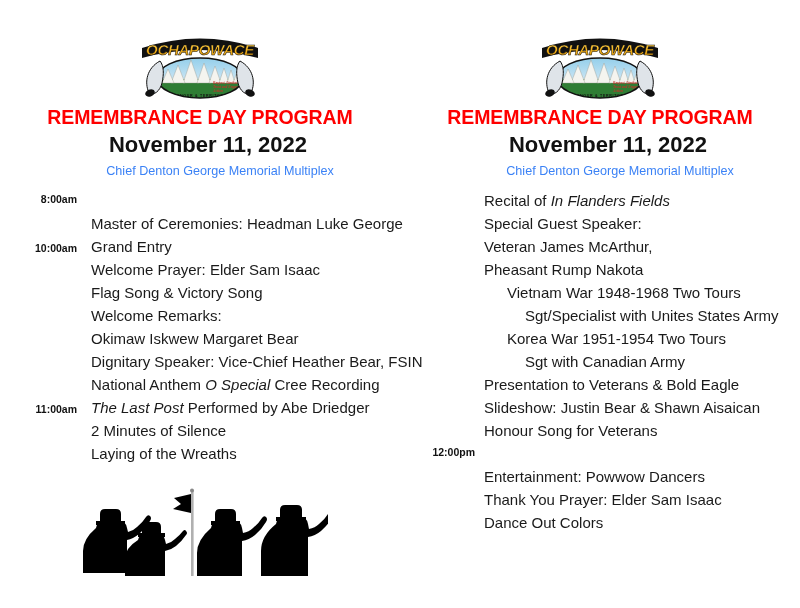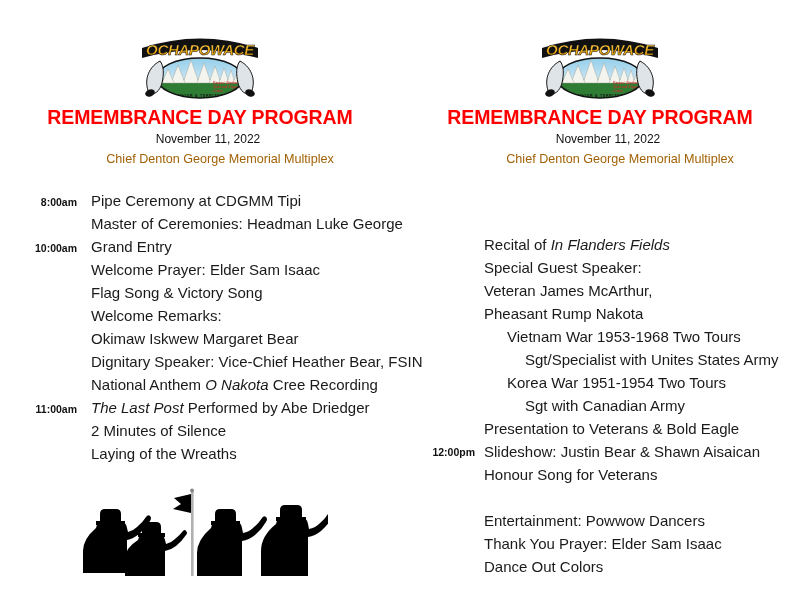--- a/index.html
+++ b/index.html
@@ -54,32 +54,32 @@
     text-align: center;
   }
   .title {
     font-size: 19.5px;
     font-weight: 700;
     letter-spacing: -0.1px;
     line-height: 1.15;
     margin: 0;
   }
   .subtitle {
-    font-size: 12px;
-    font-weight: 400;
+    font-size: 22px;
+    font-weight: 700;
     line-height: 1.2;
     margin: 4px 0 0 16px;
     color: #111;
   }
   .venue {
     font-size: 12.6px;
     font-weight: 400;
     line-height: 1.2;
     margin: 5px 0 0 0;
-    color: #a16207;
+    color: #3b82f6;
     padding-left: 40px;
   }
 
   
   .schedule {
     position: absolute;
     top: 193px;
     left: 0;
     right: 0;
   }
@@ -100,21 +100,21 @@
   .col-right .time { width: 75px; }
   .entry {
     flex: 1 1 auto;
     font-size: 15px;
     font-weight: 400;
     color: #1a1a1a;
     white-space: nowrap;
     line-height: 1;
   }
   .col-left .entry  { padding-left: 14px; }
-  .col-right .entry { padding-left: 9px; margin-top: 44px; }
+  .col-right .entry { padding-left: 9px; }
   .entry.ind1 { padding-left: 32px; }
   .entry.ind2 { padding-left: 50px; }
   .entry i { font-style: italic; }
 
   
   .soldiers {
     position: absolute;
     left: 78px;
     top: 488px;
     width: 250px;
@@ -188,21 +188,20 @@
 
     <div class="heading-block">
       <div class="title" style="color: rgb(255, 0, 0);">REMEMBRANCE DAY PROGRAM</div>
       <div class="subtitle">November 11, 2022</div>
       <div class="venue">Chief Denton George Memorial Multiplex</div>
     </div>
 
     <div class="schedule">
         <div class="row">
           <div class="time">8:00am</div>
-          <div class="entry">Pipe Ceremony at CDGMM Tipi</div>
         </div>
         <div class="row">
           <div class="time"></div>
           <div class="entry">Master of Ceremonies: Headman Luke George</div>
         </div>
         <div class="row">
           <div class="time">10:00am</div>
           <div class="entry">Grand Entry</div>
         </div>
         <div class="row">
@@ -220,21 +219,21 @@
         <div class="row">
           <div class="time"></div>
           <div class="entry">Okimaw Iskwew Margaret Bear</div>
         </div>
         <div class="row">
           <div class="time"></div>
           <div class="entry">Dignitary Speaker: Vice-Chief Heather Bear, FSIN</div>
         </div>
         <div class="row">
           <div class="time"></div>
-          <div class="entry">National Anthem <i>O Nakota</i> Cree Recording</div>
+          <div class="entry">National Anthem <i>O Special</i> Cree Recording</div>
         </div>
         <div class="row">
           <div class="time">11:00am</div>
           <div class="entry"><i>The Last Post</i> Performed by Abe Driedger</div>
         </div>
         <div class="row">
           <div class="time"></div>
           <div class="entry">2 Minutes of Silence</div>
         </div>
         <div class="row">
@@ -347,21 +346,21 @@
         <div class="row">
           <div class="time"></div>
           <div class="entry">Veteran James McArthur,</div>
         </div>
         <div class="row">
           <div class="time"></div>
           <div class="entry">Pheasant Rump Nakota</div>
         </div>
         <div class="row">
           <div class="time"></div>
-          <div class="entry ind1">Vietnam War 1953-1968 Two Tours</div>
+          <div class="entry ind1">Vietnam War 1948-1968 Two Tours</div>
         </div>
         <div class="row">
           <div class="time"></div>
           <div class="entry ind2">Sgt/Specialist with Unites States Army</div>
         </div>
         <div class="row">
           <div class="time"></div>
           <div class="entry ind1">Korea War 1951-1954 Two Tours</div>
         </div>
         <div class="row">

